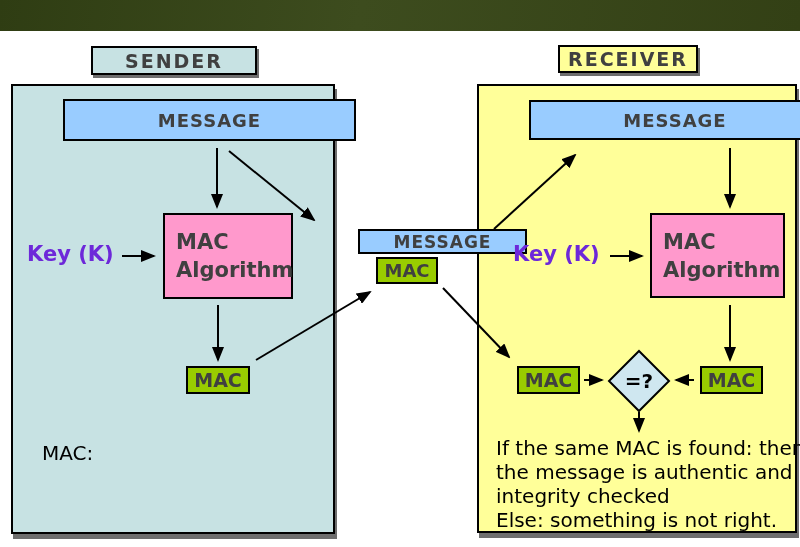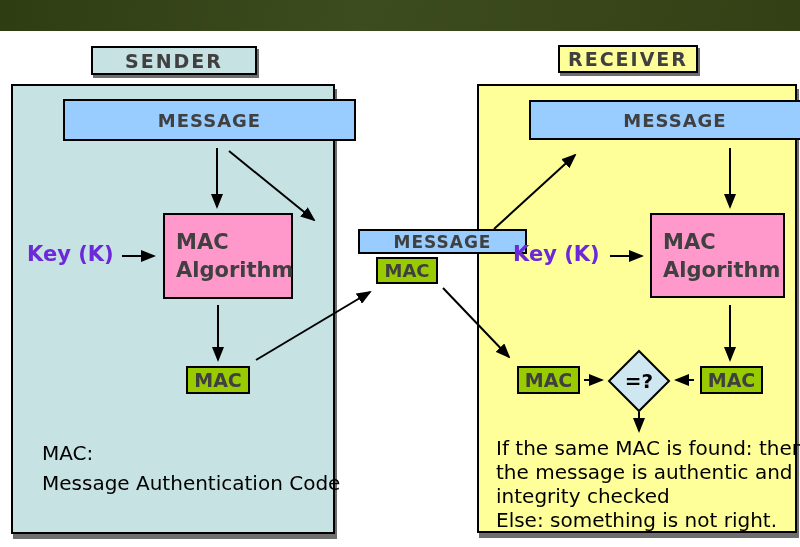--- a/index.html
+++ b/index.html
@@ -93,21 +93,20 @@
 
   <div class="box message msg-sender">MESSAGE</div>
   <div class="keylabel key-sender">Key (K)</div>
   <div class="box algo algo-sender">
     <div>MAC</div>
     <div>Algorithm</div>
   </div>
   <div class="box mac mac-sender">MAC</div>
   <div class="note note-sender">
     <div>MAC:</div>
-    <div>Message Authentication Code</div>
   </div>
 
   <div class="box message msg-transmission">MESSAGE</div>
   <div class="box mac mac-transmission">MAC</div>
 
   <div class="box message msg-receiver">MESSAGE</div>
   <div class="keylabel key-receiver">Key (K)</div>
   <div class="box algo algo-receiver">
     <div>MAC</div>
     <div>Algorithm</div>

